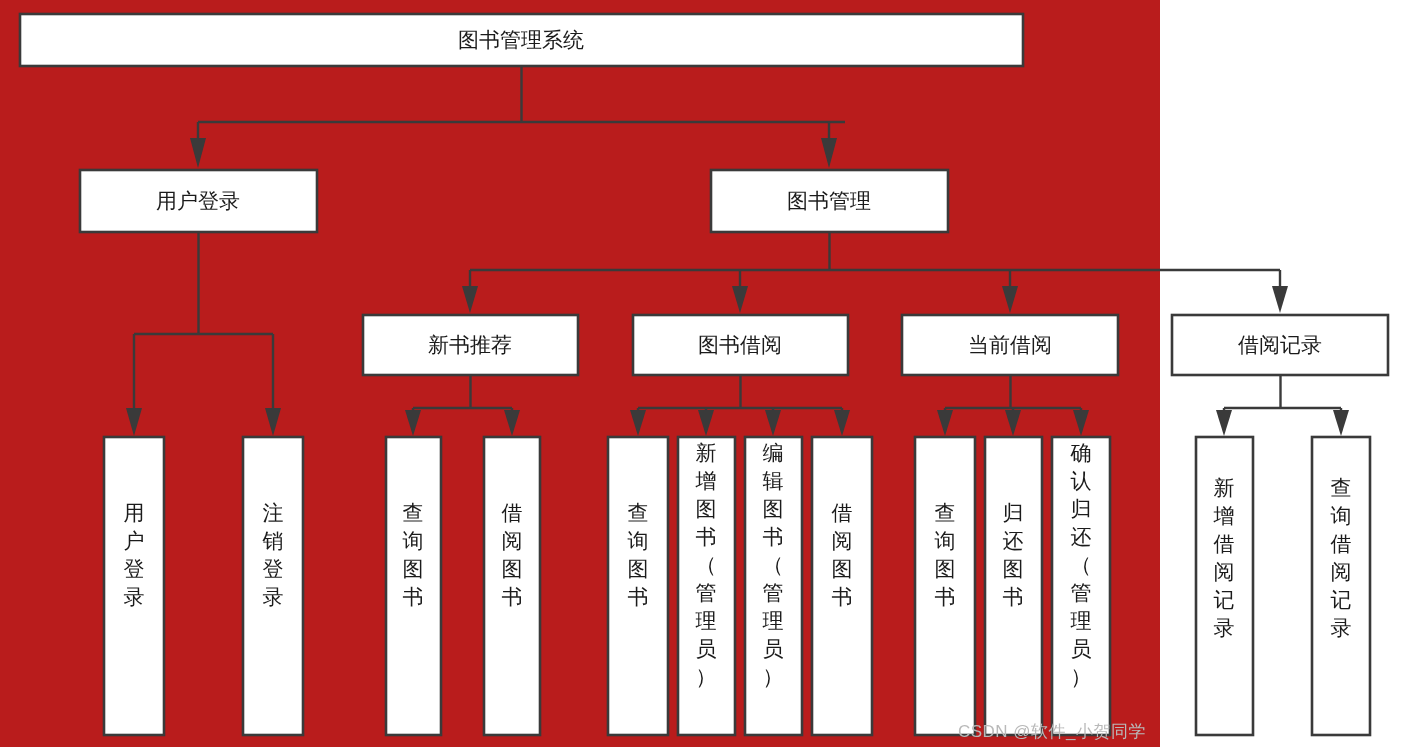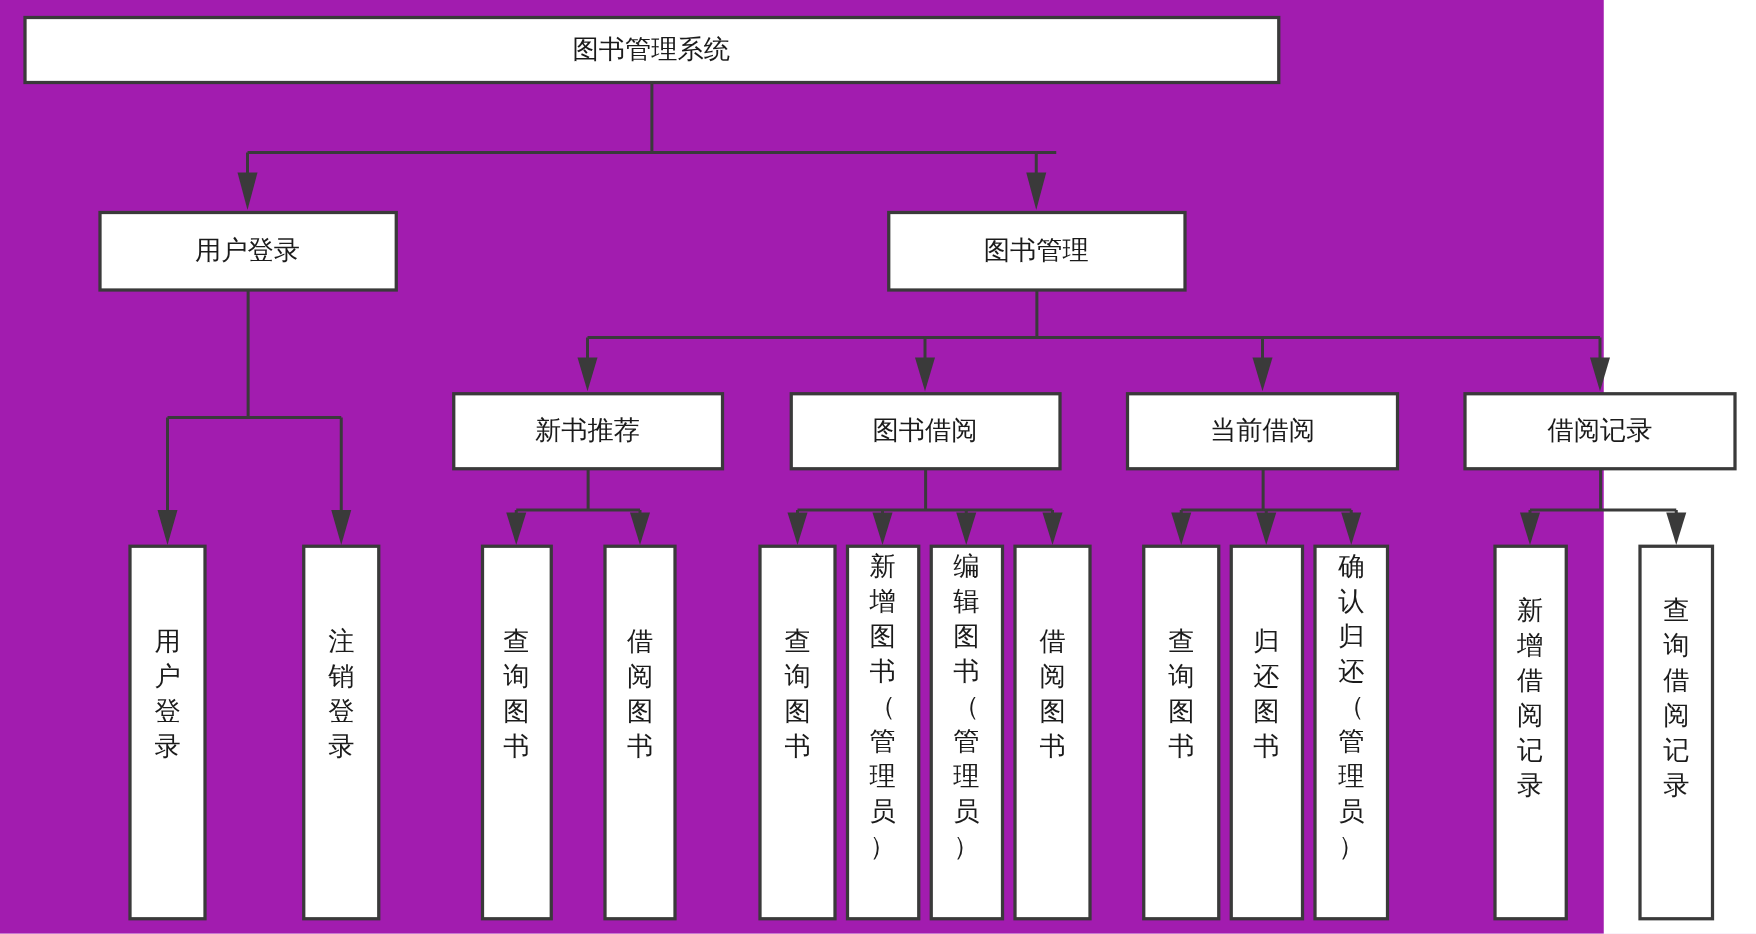--- a/index.html
+++ b/index.html
@@ -8,23 +8,23 @@
     background: #ffffff;
   }
   body {
     width: 1405px;
     height: 747px;
     font-family: "Liberation Sans", "DejaVu Sans", sans-serif;
     overflow: hidden;
   }
   #diagram-root {
     position: relative;
-    width: 1283px;
+    width: 1160px;
     height: 747px;
-    background: #a21caf;
+    background: #b91c1c;
   }
   svg.flow {
     position: absolute;
     left: 0;
     top: 0;
     width: 1405px;
     height: 747px;
   }
   .node-box {
     fill: #ffffff;
@@ -214,13 +214,14 @@
       <rect class="node-box" x="1196" y="437" width="57" height="298"></rect>
       <text class="node-label-v" x="1224" y="495"><tspan x="1224" y="495" text-anchor="middle">新</tspan><tspan x="1224" y="523" text-anchor="middle">增</tspan><tspan x="1224" y="551" text-anchor="middle">借</tspan><tspan x="1224" y="579" text-anchor="middle">阅</tspan><tspan x="1224" y="607" text-anchor="middle">记</tspan><tspan x="1224" y="635" text-anchor="middle">录</tspan></text>
     </g>
     <g>
       <rect class="node-box" x="1312" y="437" width="58" height="298"></rect>
       <text class="node-label-v" x="1341" y="495"><tspan x="1341" y="495" text-anchor="middle">查</tspan><tspan x="1341" y="523" text-anchor="middle">询</tspan><tspan x="1341" y="551" text-anchor="middle">借</tspan><tspan x="1341" y="579" text-anchor="middle">阅</tspan><tspan x="1341" y="607" text-anchor="middle">记</tspan><tspan x="1341" y="635" text-anchor="middle">录</tspan></text>
     </g>
 
   </svg>
 
+  <div class="watermark-text">CSDN @软件_小贺同学</div>
 </div>
 
 </body></html>

